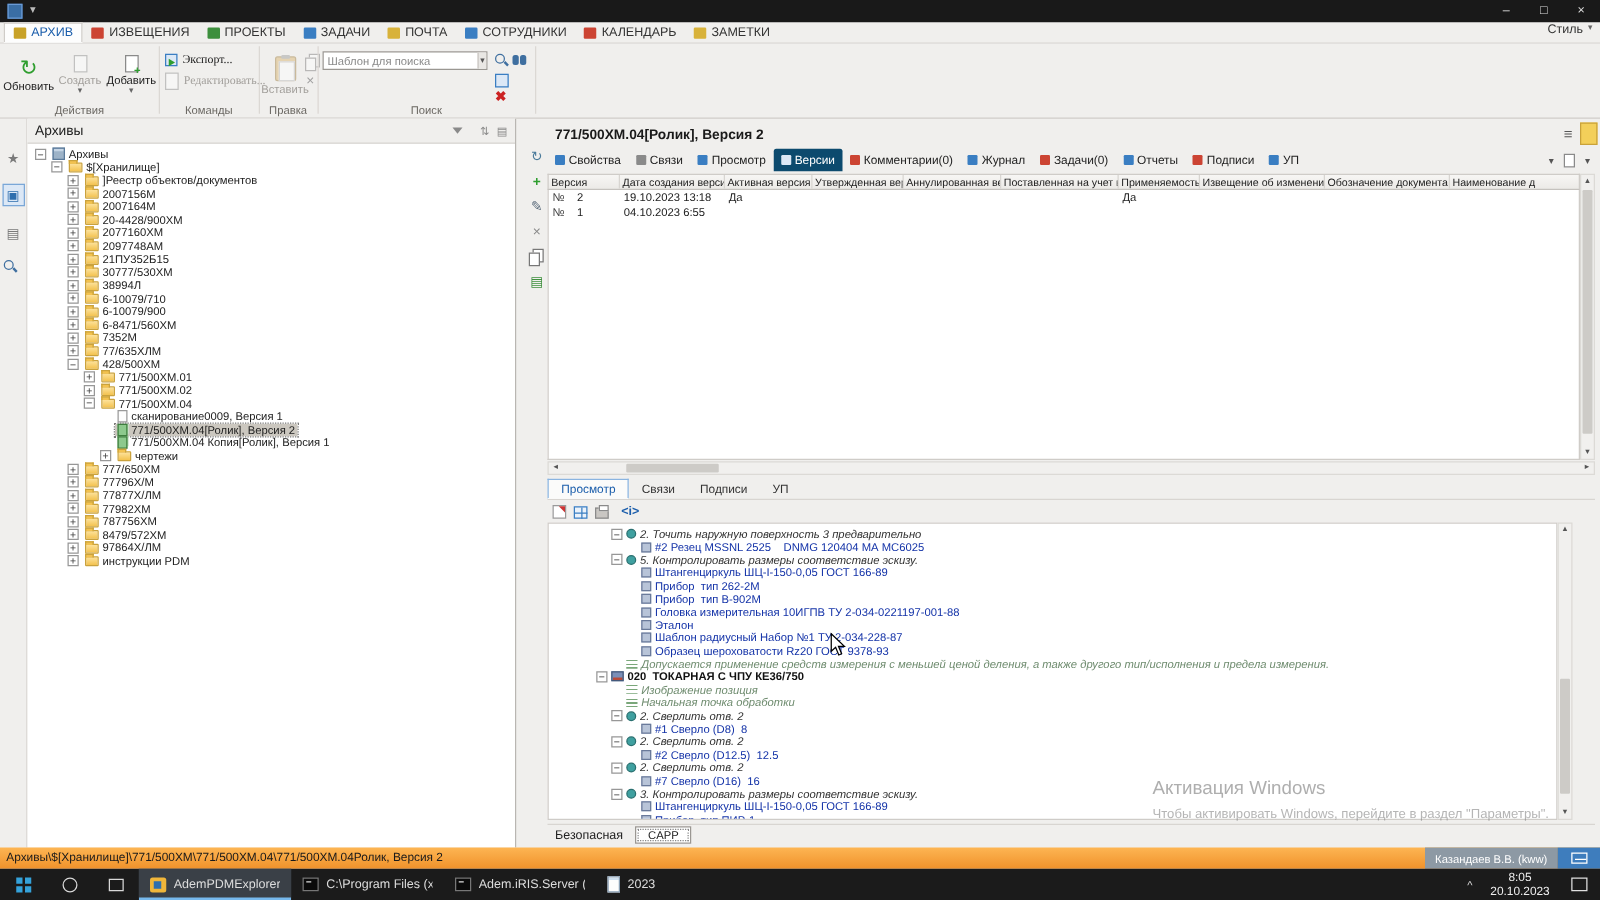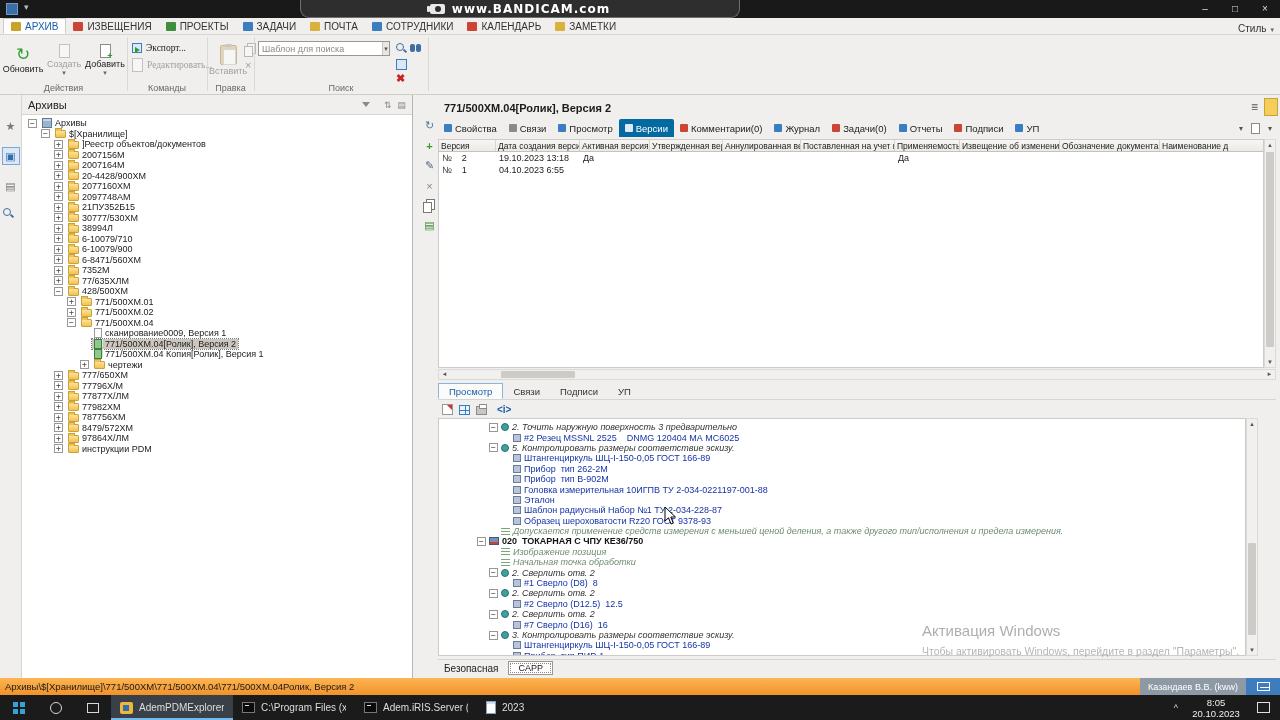--- a/index.html
+++ b/index.html
@@ -22,21 +22,21 @@
 .win-ctl span{width:30px;text-align:center;line-height:18px;color:#ddd;font-size:10px;}
 
 
 .menurow{position:absolute;left:0;top:18px;width:1280px;height:17px;background:#f0efed;
   border-bottom:1px solid #d8d5d1;display:flex;align-items:stretch;padding-left:3px;}
 .mtab{display:flex;align-items:center;gap:4px;padding:0 7px;color:#333;font-size:10px;}
 .mtab.active{background:#fdfdfd;border:1px solid #cfccc8;border-bottom:1px solid #fdfdfd;color:#1a5dab;}
 .mtab-ic{width:10px;height:9px;border-radius:1px;flex:none;}
 .ic0{background:#c9a227;} .ic1{background:#cc4433;} .ic2{background:#3d8f3d;} .ic3{background:#3a7ec2;}
 .ic4{background:#d8b23a;} .ic5{background:#3a7ec2;} .ic6{background:#cc4433;} .ic7{background:#d8b23a;}
-.style-menu{position:absolute;right:6px;top:0;height:16px;display:flex;align-items:flex-end;gap:4px;color:#333;}
+.style-menu{position:absolute;right:6px;top:0;height:16px;display:flex;align-items:flex-start;gap:4px;color:#333;}
 
 
 .ribbon{position:absolute;left:0;top:35px;width:1280px;height:60px;background:#f0efed;border-bottom:1px solid #d0cdc9;}
 .rsep{position:absolute;top:2px;height:54px;width:1px;background:#dbd8d4;}
 .bigbtn{position:absolute;top:2px;height:46px;display:flex;flex-direction:column;align-items:center;justify-content:center;gap:1px;font-size:9px;color:#222;}
 .bigbtn .bic{font-size:17px;line-height:17px;}
 .bigbtn.disabled{color:#a3a09c;}
 .bigbtn.disabled .bic,.bigbtn.disabled .cssic{opacity:.45;}
 .chev{font-size:7px;color:#666;line-height:6px;}
 .smallbtn{position:absolute;height:14px;display:flex;align-items:center;gap:4px;font-size:9.5px;color:#222;font-family:Liberation Serif, serif;}
@@ -93,21 +93,21 @@
 
 .rightpanel{position:absolute;left:420px;top:95px;width:860px;height:583px;}
 .dochead{position:absolute;left:0;top:3px;width:860px;height:20px;display:flex;align-items:center;}
 .doctitle{position:absolute;left:24px;font-size:11px;font-weight:600;color:#1a1a1a;white-space:nowrap;}
 .hamb{position:absolute;right:22px;top:2px;color:#555;font-size:12px;}
 .notes-tab{position:absolute;right:2px;top:0;width:14px;height:18px;background:#f3cf5a;border:1px solid #c9a23a;}
 .r-iconstrip{position:absolute;left:2px;top:24px;width:15px;display:flex;flex-direction:column;align-items:center;gap:7px;}
 .r-iconstrip span{width:13px;height:13px;display:flex;align-items:center;justify-content:center;font-size:11px;}
 .dtabs{position:absolute;left:18px;top:24px;width:838px;height:18px;display:flex;align-items:stretch;}
 .dtab{display:flex;align-items:center;gap:3px;padding:0 6px;font-size:9.5px;color:#222;}
-.dtab.active{background:#0369a1;color:#fff;border-radius:2px 2px 0 0;align-items:center;}
+.dtab.active{background:#0c4a6e;color:#fff;border-radius:2px 2px 0 0;align-items:center;}
 .dt-ic{width:8px;height:8px;border-radius:1px;flex:none;}
 .dt0{background:#3a7ec2;}.dt1{background:#8a8a8a;}.dt2{background:#3a7ec2;}.dt3{background:#dce8f6;}
 .dt4{background:#cc4433;}.dt5{background:#3a7ec2;}.dt6{background:#cc4433;}.dt7{background:#3a7ec2;}
 .dt8{background:#cc4433;}.dt9{background:#3a7ec2;}
 .dtabs .right{margin-left:auto;display:flex;align-items:center;gap:8px;color:#555;font-size:8px;padding-right:4px;}
 .tpl-ic{width:9px;height:11px;background:#fff;border:1px solid #8a8a8a;}
 
 .vt{--cols:57px 84px 70px 73px 78px 94px 65px 100px 100px 110px;}
 .vt-head{position:absolute;left:18px;top:44px;width:826px;height:13px;display:grid;grid-template-columns:var(--cols);
   background:linear-gradient(#f7f6f4,#eceae7);border:1px solid #cfccc8;border-bottom:1px solid #c5c2be;overflow:hidden;}
@@ -186,24 +186,20 @@
 .action-ic{width:13px;height:11px;border:1.5px solid #e0e0e0;}
 </style>
 </head>
 <body>
 
 <div class="root">
 
   <div class="titlebar">
     <span class="app-btn"></span>
     <span class="qat-chevron">▾</span>
-    <div class="bandicam">
-      <span class="cam"></span>
-      <span class="txt">www.BANDICAM.com</span>
-    </div>
     <div class="win-ctl">
       <span>–</span>
       <span>□</span>
       <span>×</span>
     </div>
   </div>
 
   <div class="menurow">
     <div style="display:flex;">
         <div class="mtab active">

